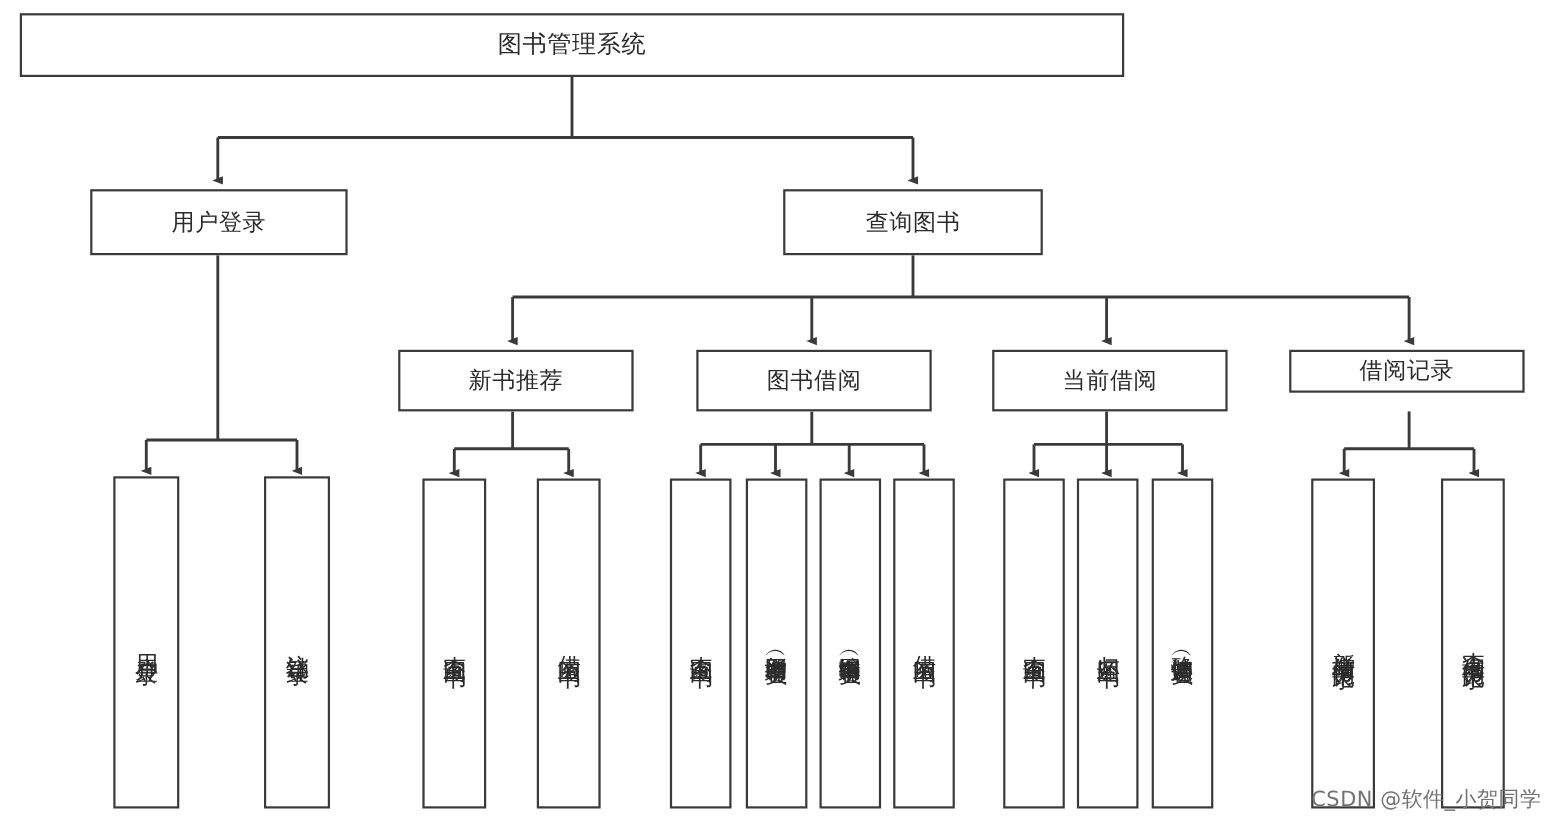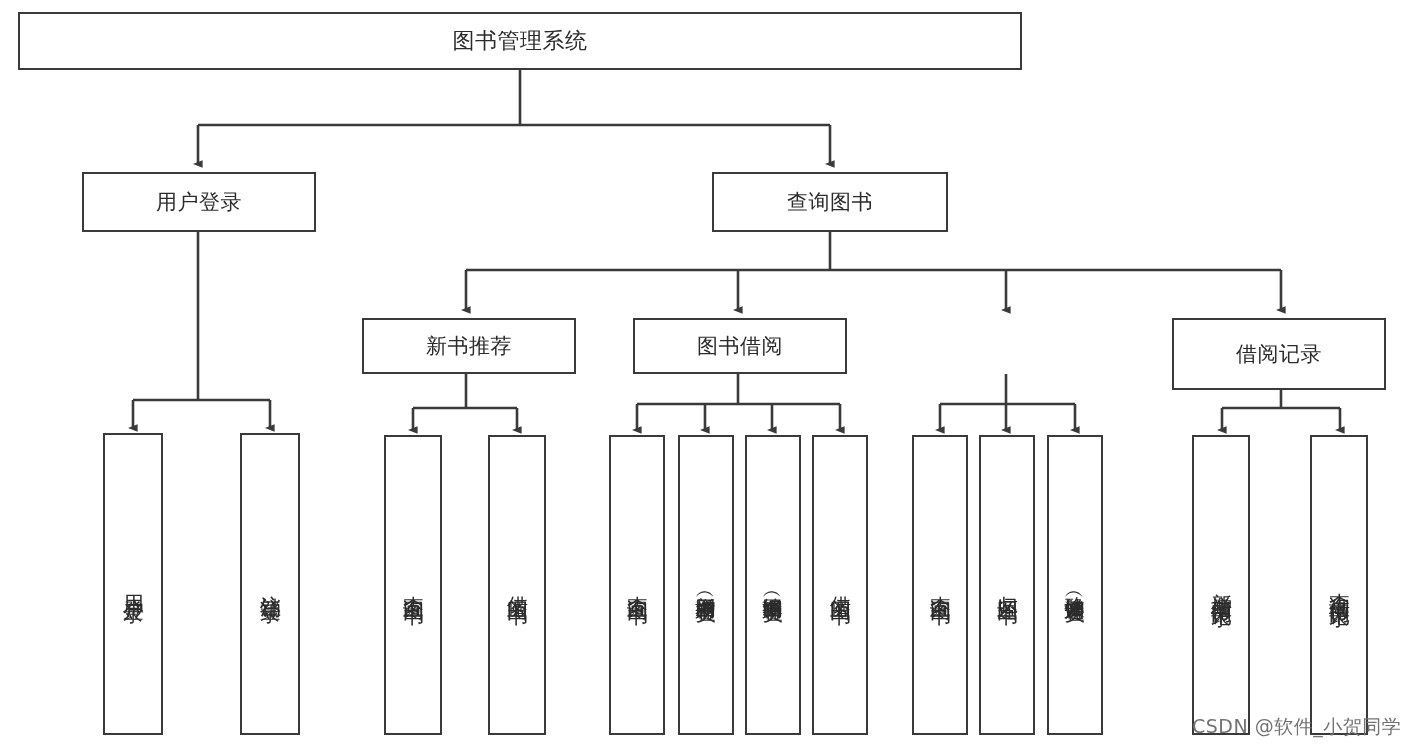--- a/index.html
+++ b/index.html
@@ -148,22 +148,25 @@
   </div>
 
   <div class="node horiz" style="left:633px; top:318px; width:214px; height:56px;">
     <span class="label">图书借阅</span>
   </div>
 
   <div class="node horiz" style="left:362px; top:318px; width:214px; height:56px;">
     <span class="label">新书推荐</span>
   </div>
 
-
-  <div class="node horiz" style="left:1172px; top:318px; width:214px; height:72px;">
+  <div class="node horiz" style="left:902px; top:318px; width:214px; height:56px;">
+    <span class="label">当前借阅</span>
+  </div>
+
+  <div class="node horiz" style="left:1172px; top:318px; width:214px; height:39px;">
     <span class="label">借阅记录</span>
   </div>
 
   <div class="node vert" style="left:103px; top:433px; width:60px; height:302px;">
     <span class="label">用户登录</span>
   </div>
 
   <div class="node vert" style="left:240px; top:433px; width:60px; height:302px;">
     <span class="label">注销登录</span>
   </div>

